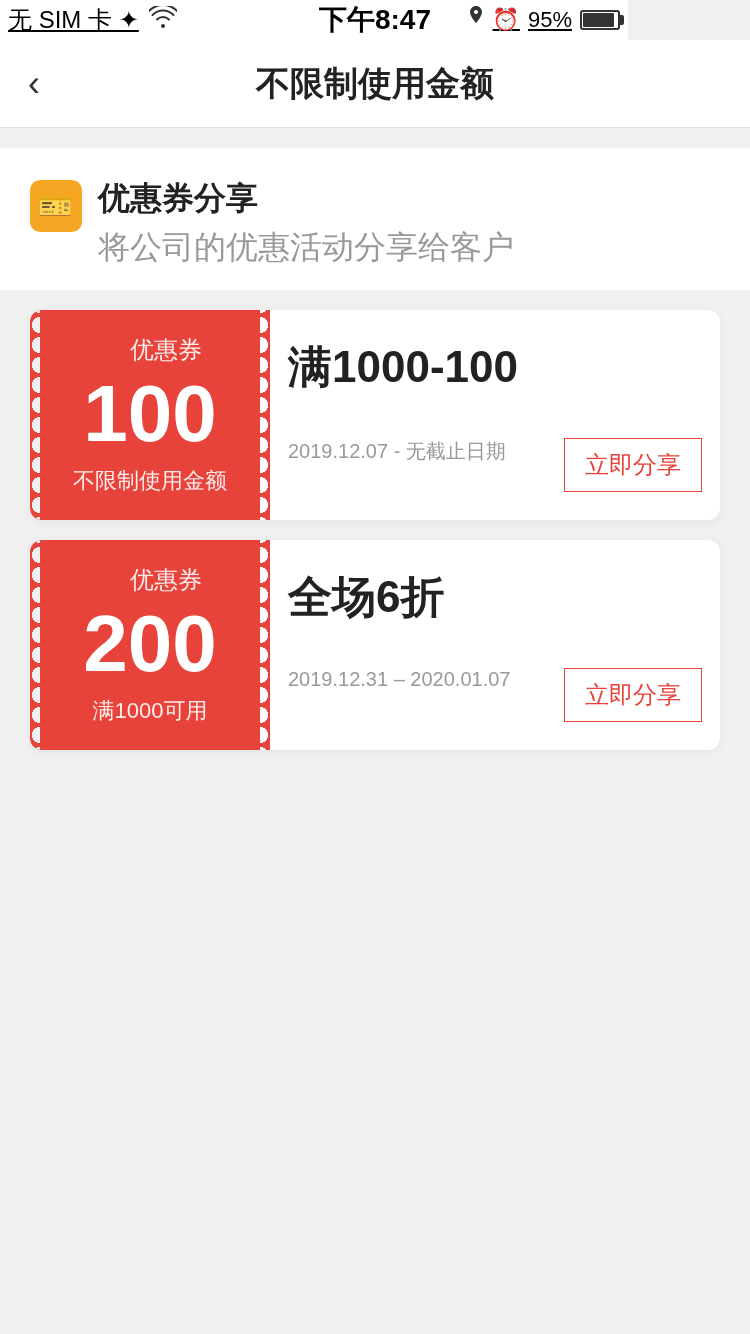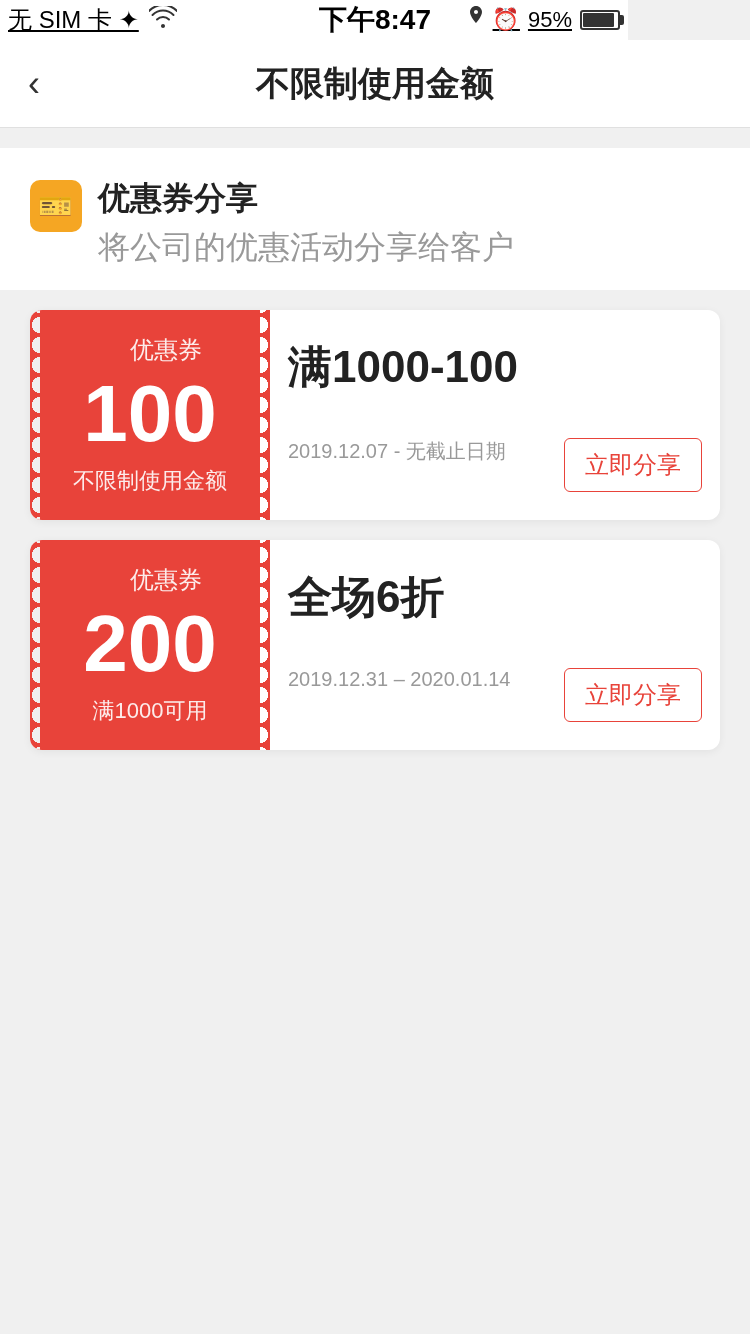--- a/index.html
+++ b/index.html
@@ -224,21 +224,21 @@
       align-items: flex-start;
       justify-content: space-between;
       margin-top: auto;
     }
     .coupon-date {
       font-size: 20px;
       color: #999;
     }
     .share-btn {
       border: 1.5px solid #e8433a;
-      border-radius: 6px;
+      border-radius: 0;
       padding: 10px 20px;
       font-size: 24px;
       color: #e8433a;
       background: #fff;
       cursor: pointer;
       white-space: nowrap;
     }
 
     
     .bottom-area {
@@ -311,20 +311,20 @@
     </div>
     <div class="coupon-card">
       <div class="coupon-left">
         <div class="coupon-label">优惠券</div>
         <div class="coupon-amount">200</div>
         <div class="coupon-condition">满1000可用</div>
       </div>
       <div class="coupon-right">
         <div class="coupon-title">全场6折</div>
         <div class="coupon-meta">
-          <span class="coupon-date">2019.12.31 – 2020.01.14</span>
+          <span class="coupon-date">2019.12.31 – 2020.01.07</span>
           <button class="share-btn">立即分享</button>
         </div>
       </div>
     </div>
   </div>
 
 <div class="bottom-area"></div>
 
 </body></html>

